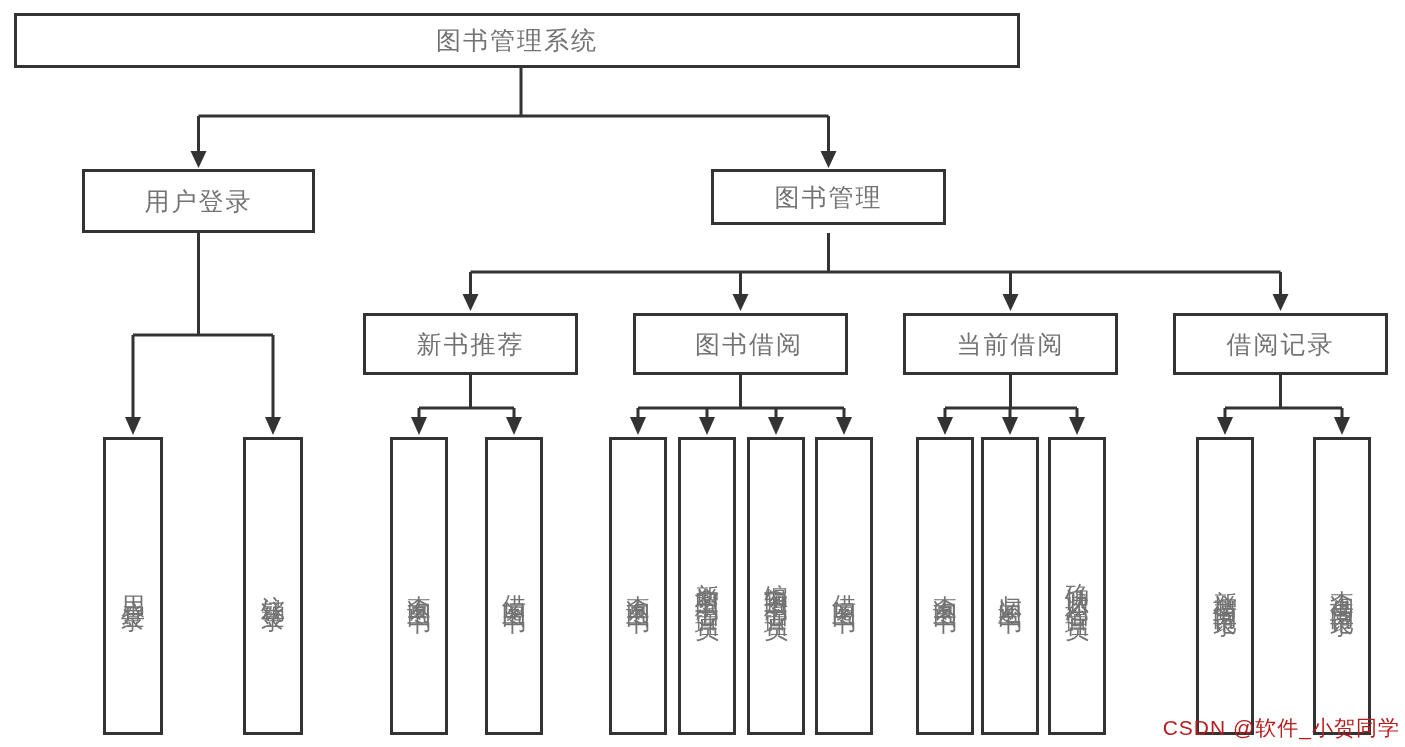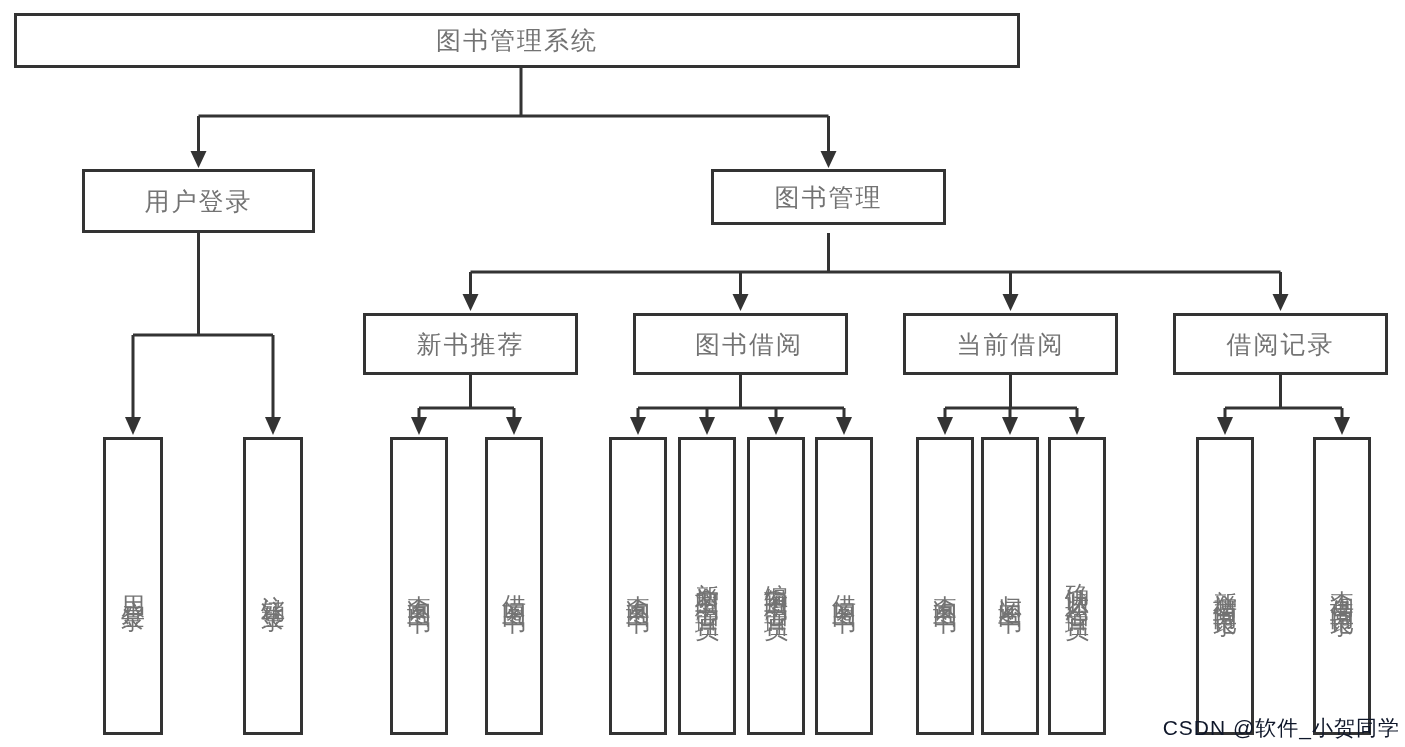--- a/index.html
+++ b/index.html
@@ -50,21 +50,21 @@
     font-size: 24px;
     line-height: 1;
   }
   .watermark {
     position: absolute;
     z-index: 3;
     right: 5px;
     bottom: 5px;
     font-size: 21px;
     letter-spacing: 1px;
-    color: #0f172a;
+    color: #b91c1c;
     white-space: nowrap;
   }
 </style>
 </head>
 <body>
 
 <div class="canvas">
 
   <svg class="edges" viewBox="0 0 1405 747" xmlns="http://www.w3.org/2000/svg">
     <g>

